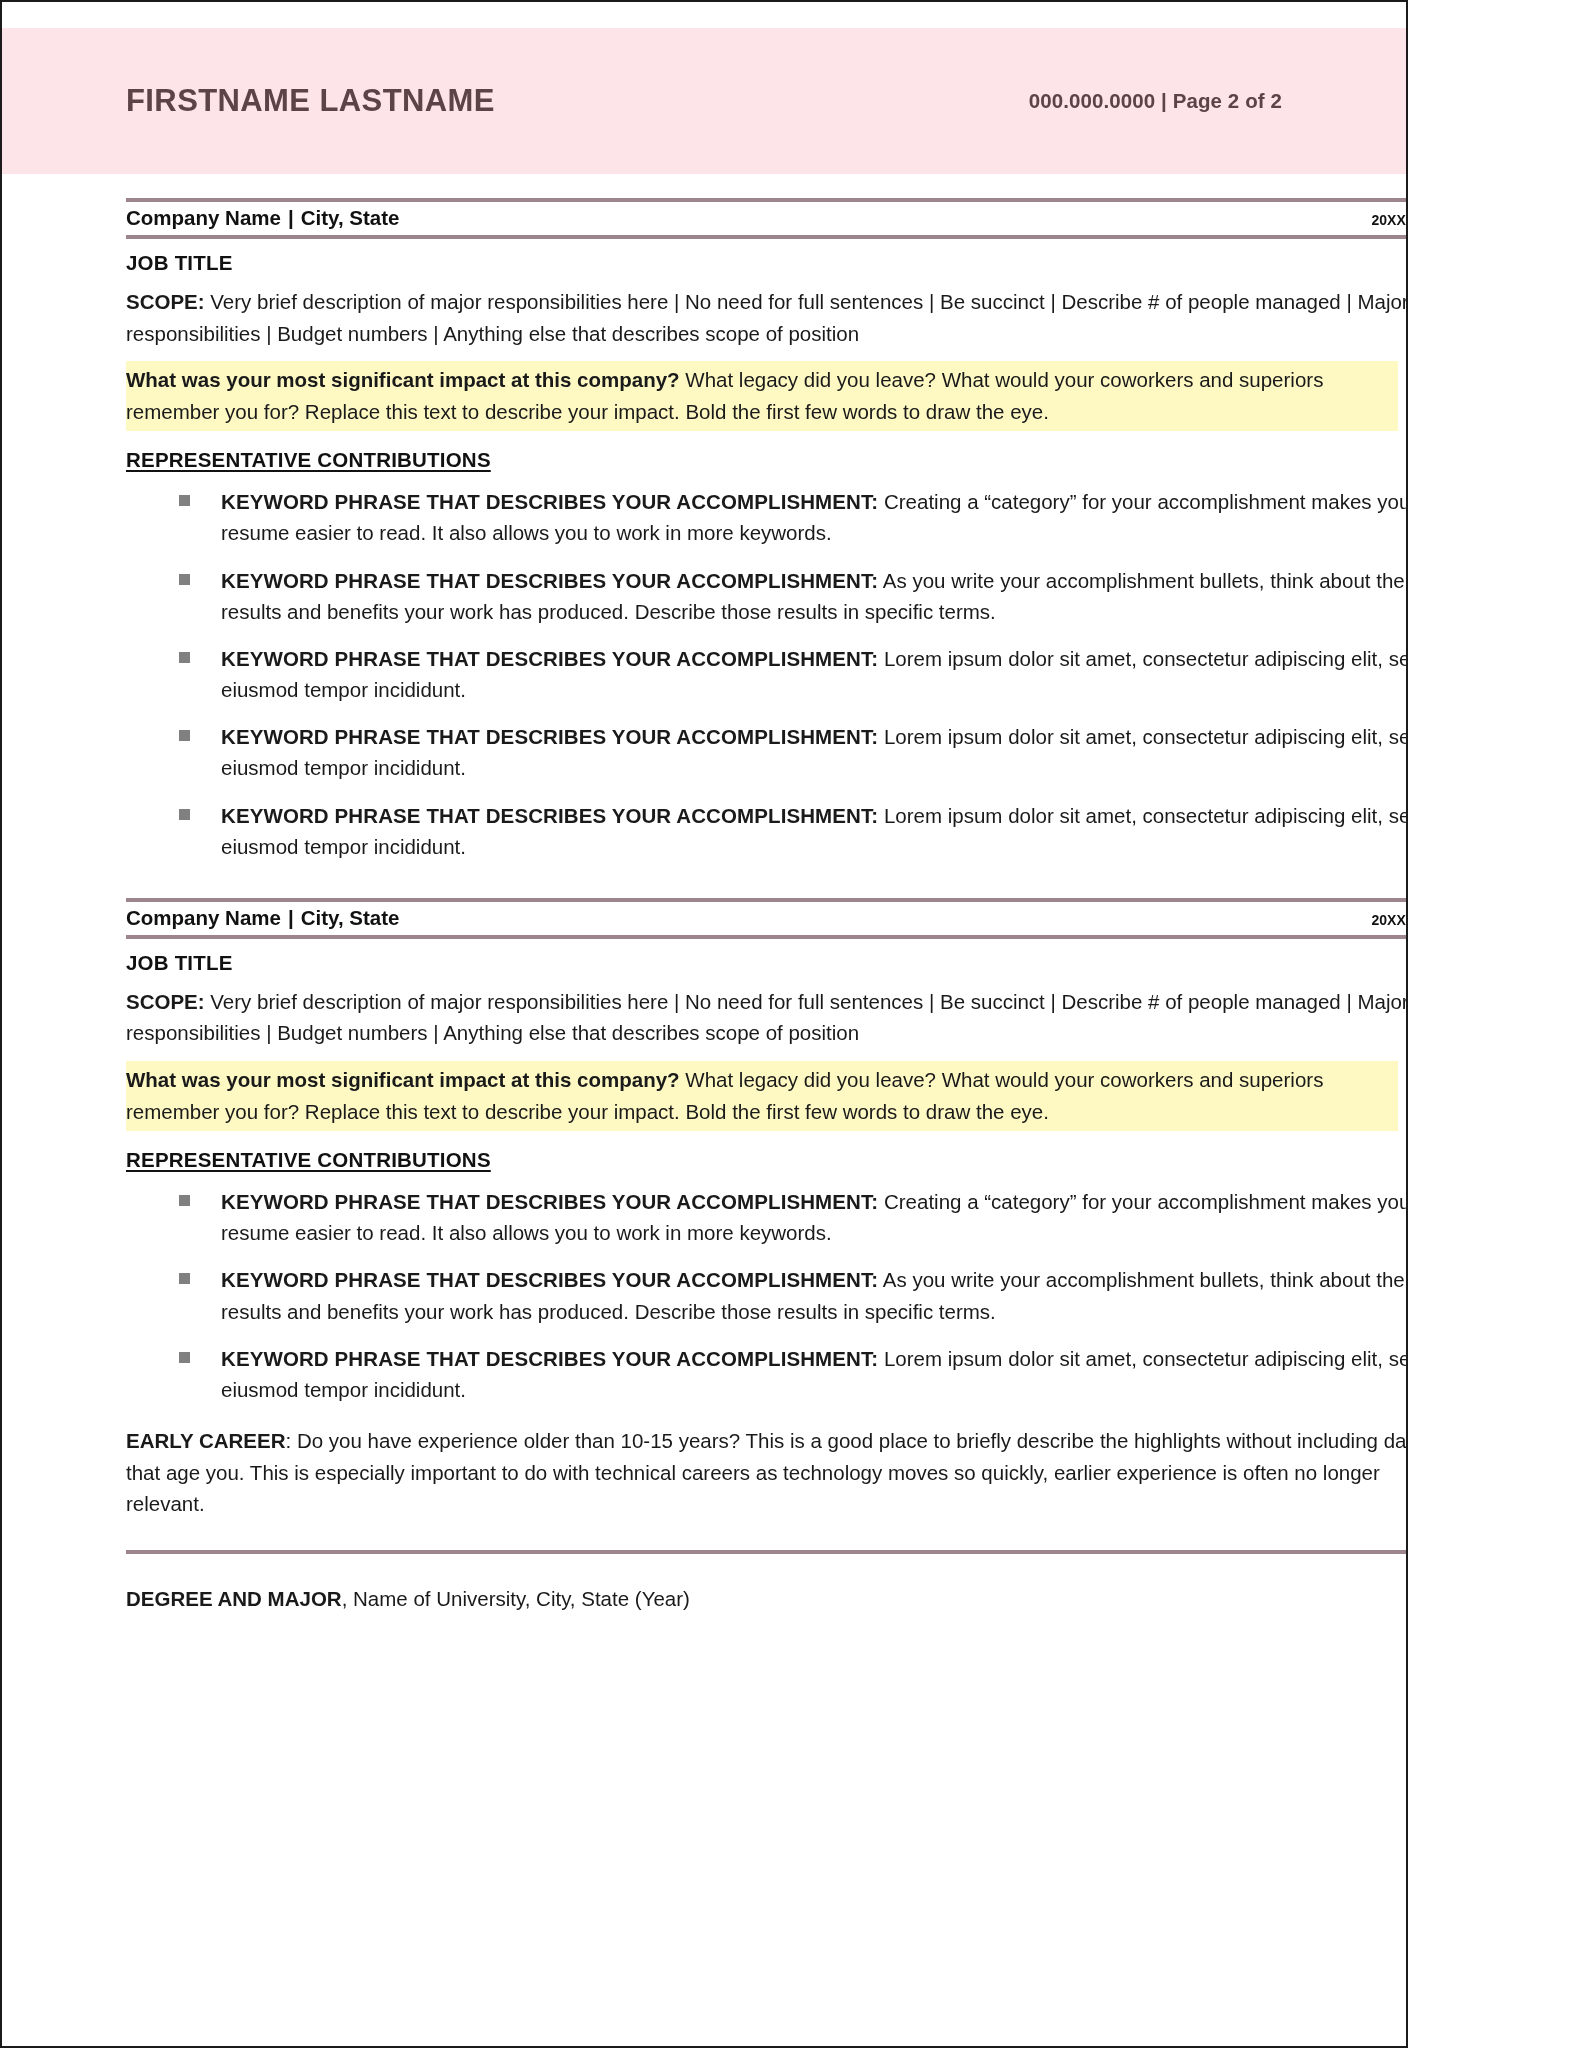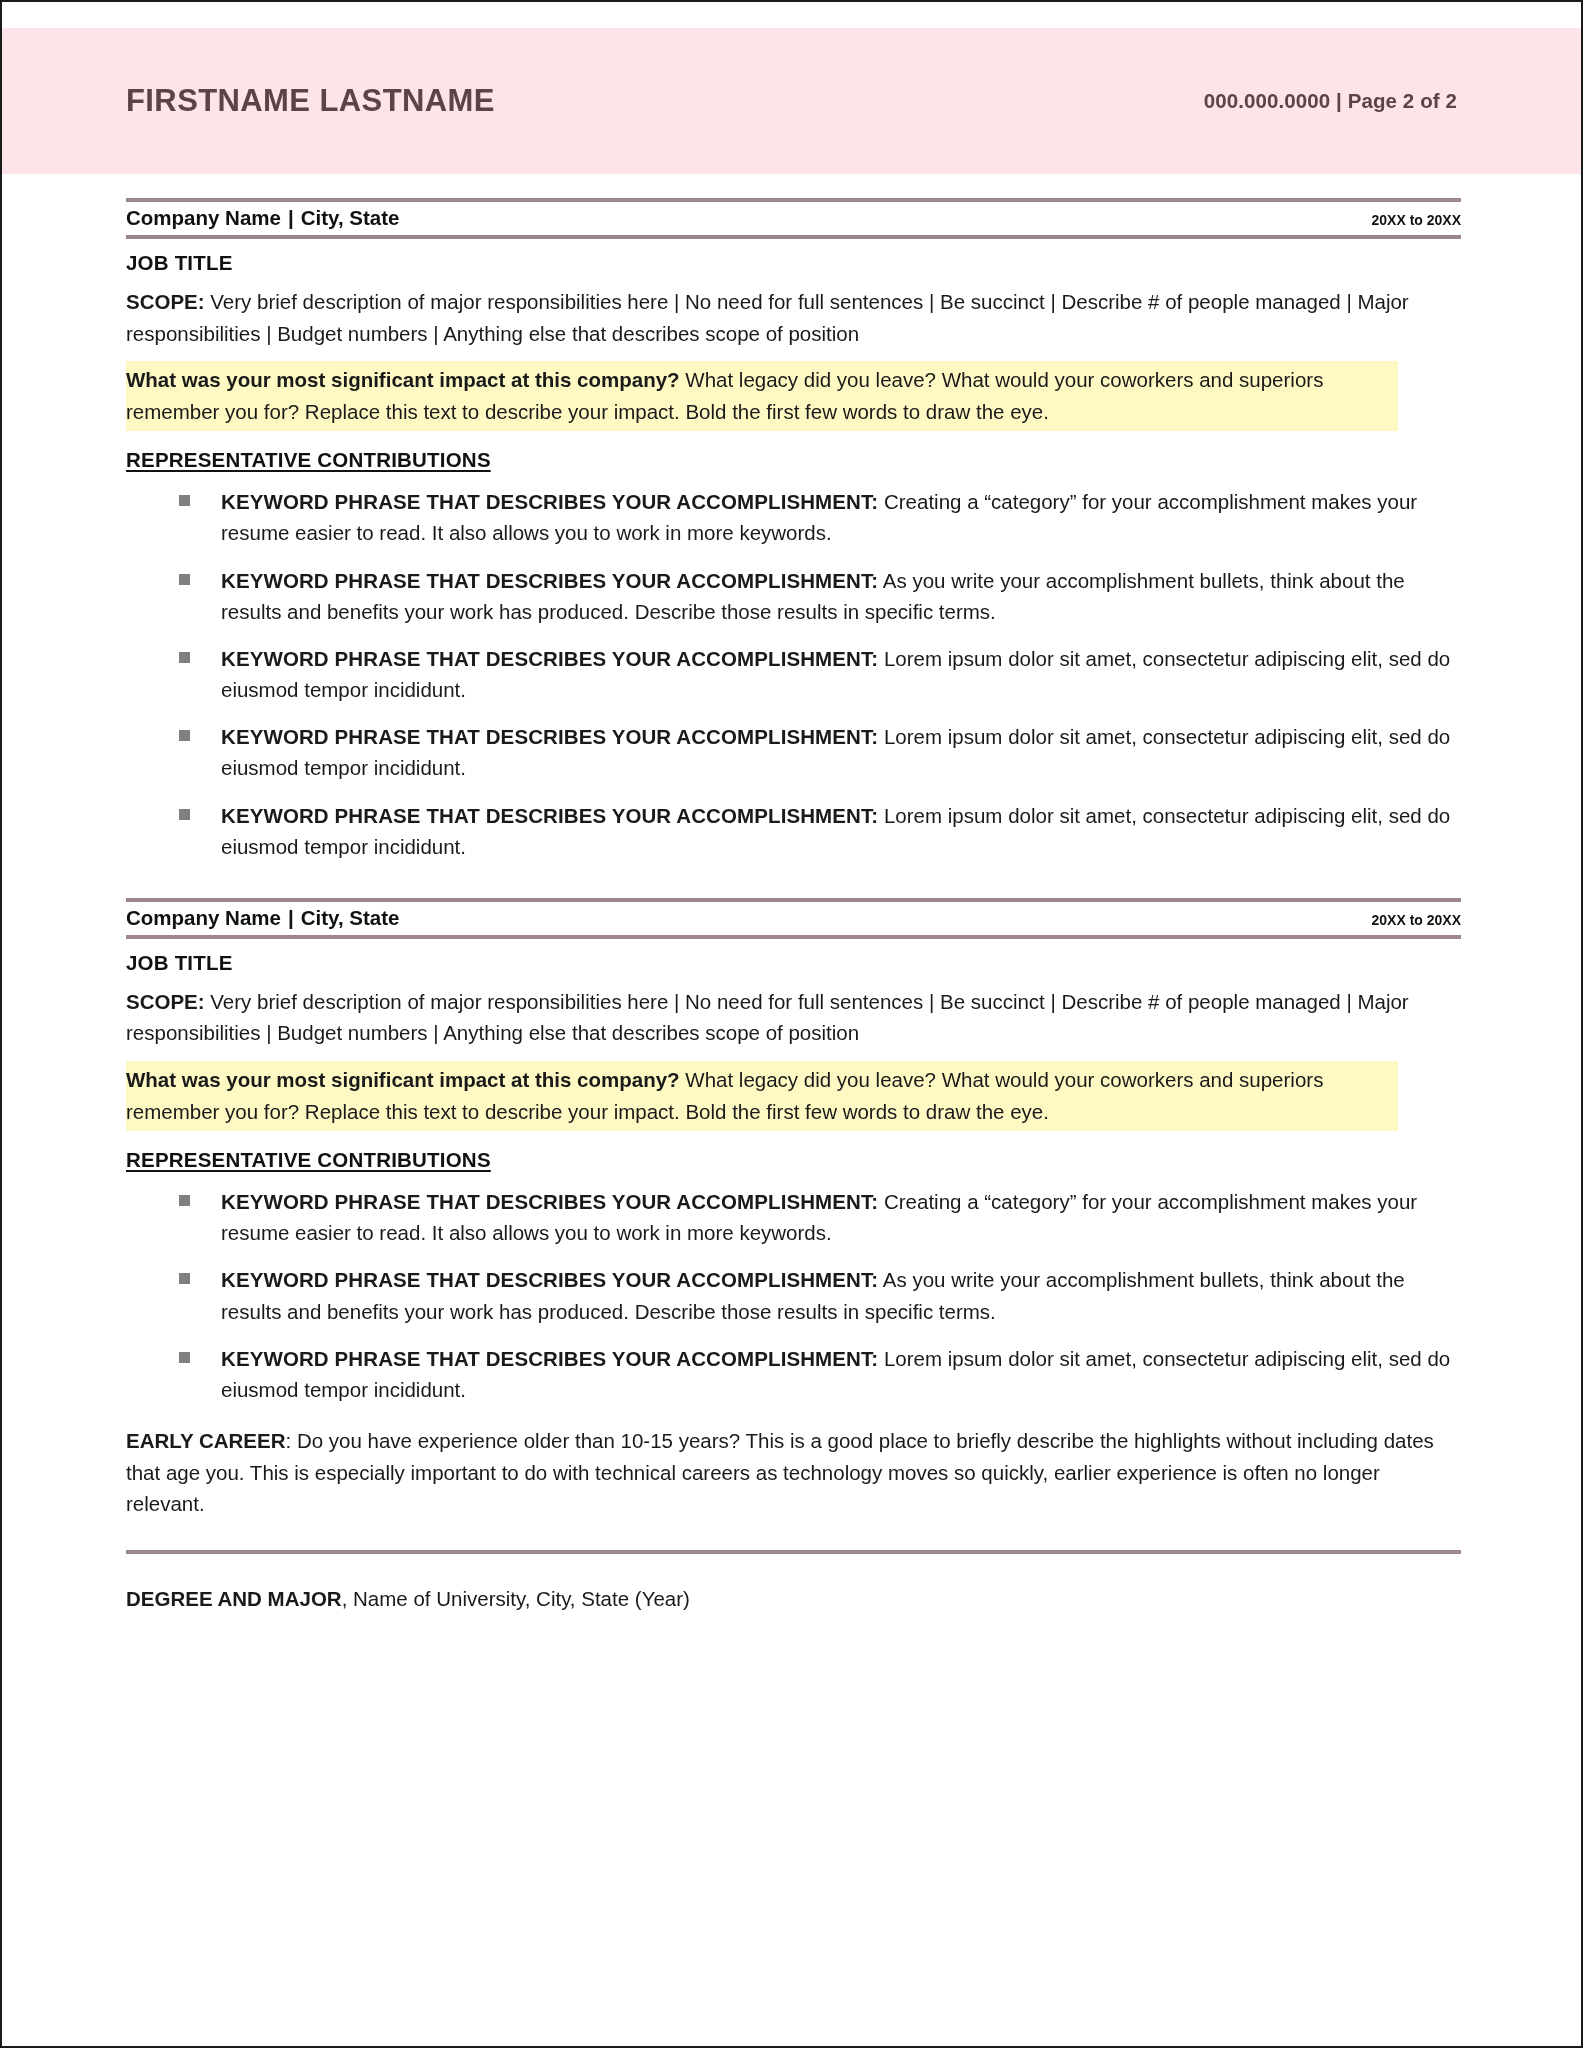--- a/index.html
+++ b/index.html
@@ -6,21 +6,21 @@
     margin: 0;
     padding: 0;
     background: #ffffff;
   }
   body {
     font-family: "Liberation Sans", sans-serif;
   }
 
   .page {
     position: relative;
-    width: 1583px;
+    width: 1408px;
     height: 2048px;
     box-sizing: border-box;
     background: #ffffff;
     border: 2px solid #1b1b1b;
     overflow: hidden;
   }
 
   
   .header-band {
     position: absolute;

